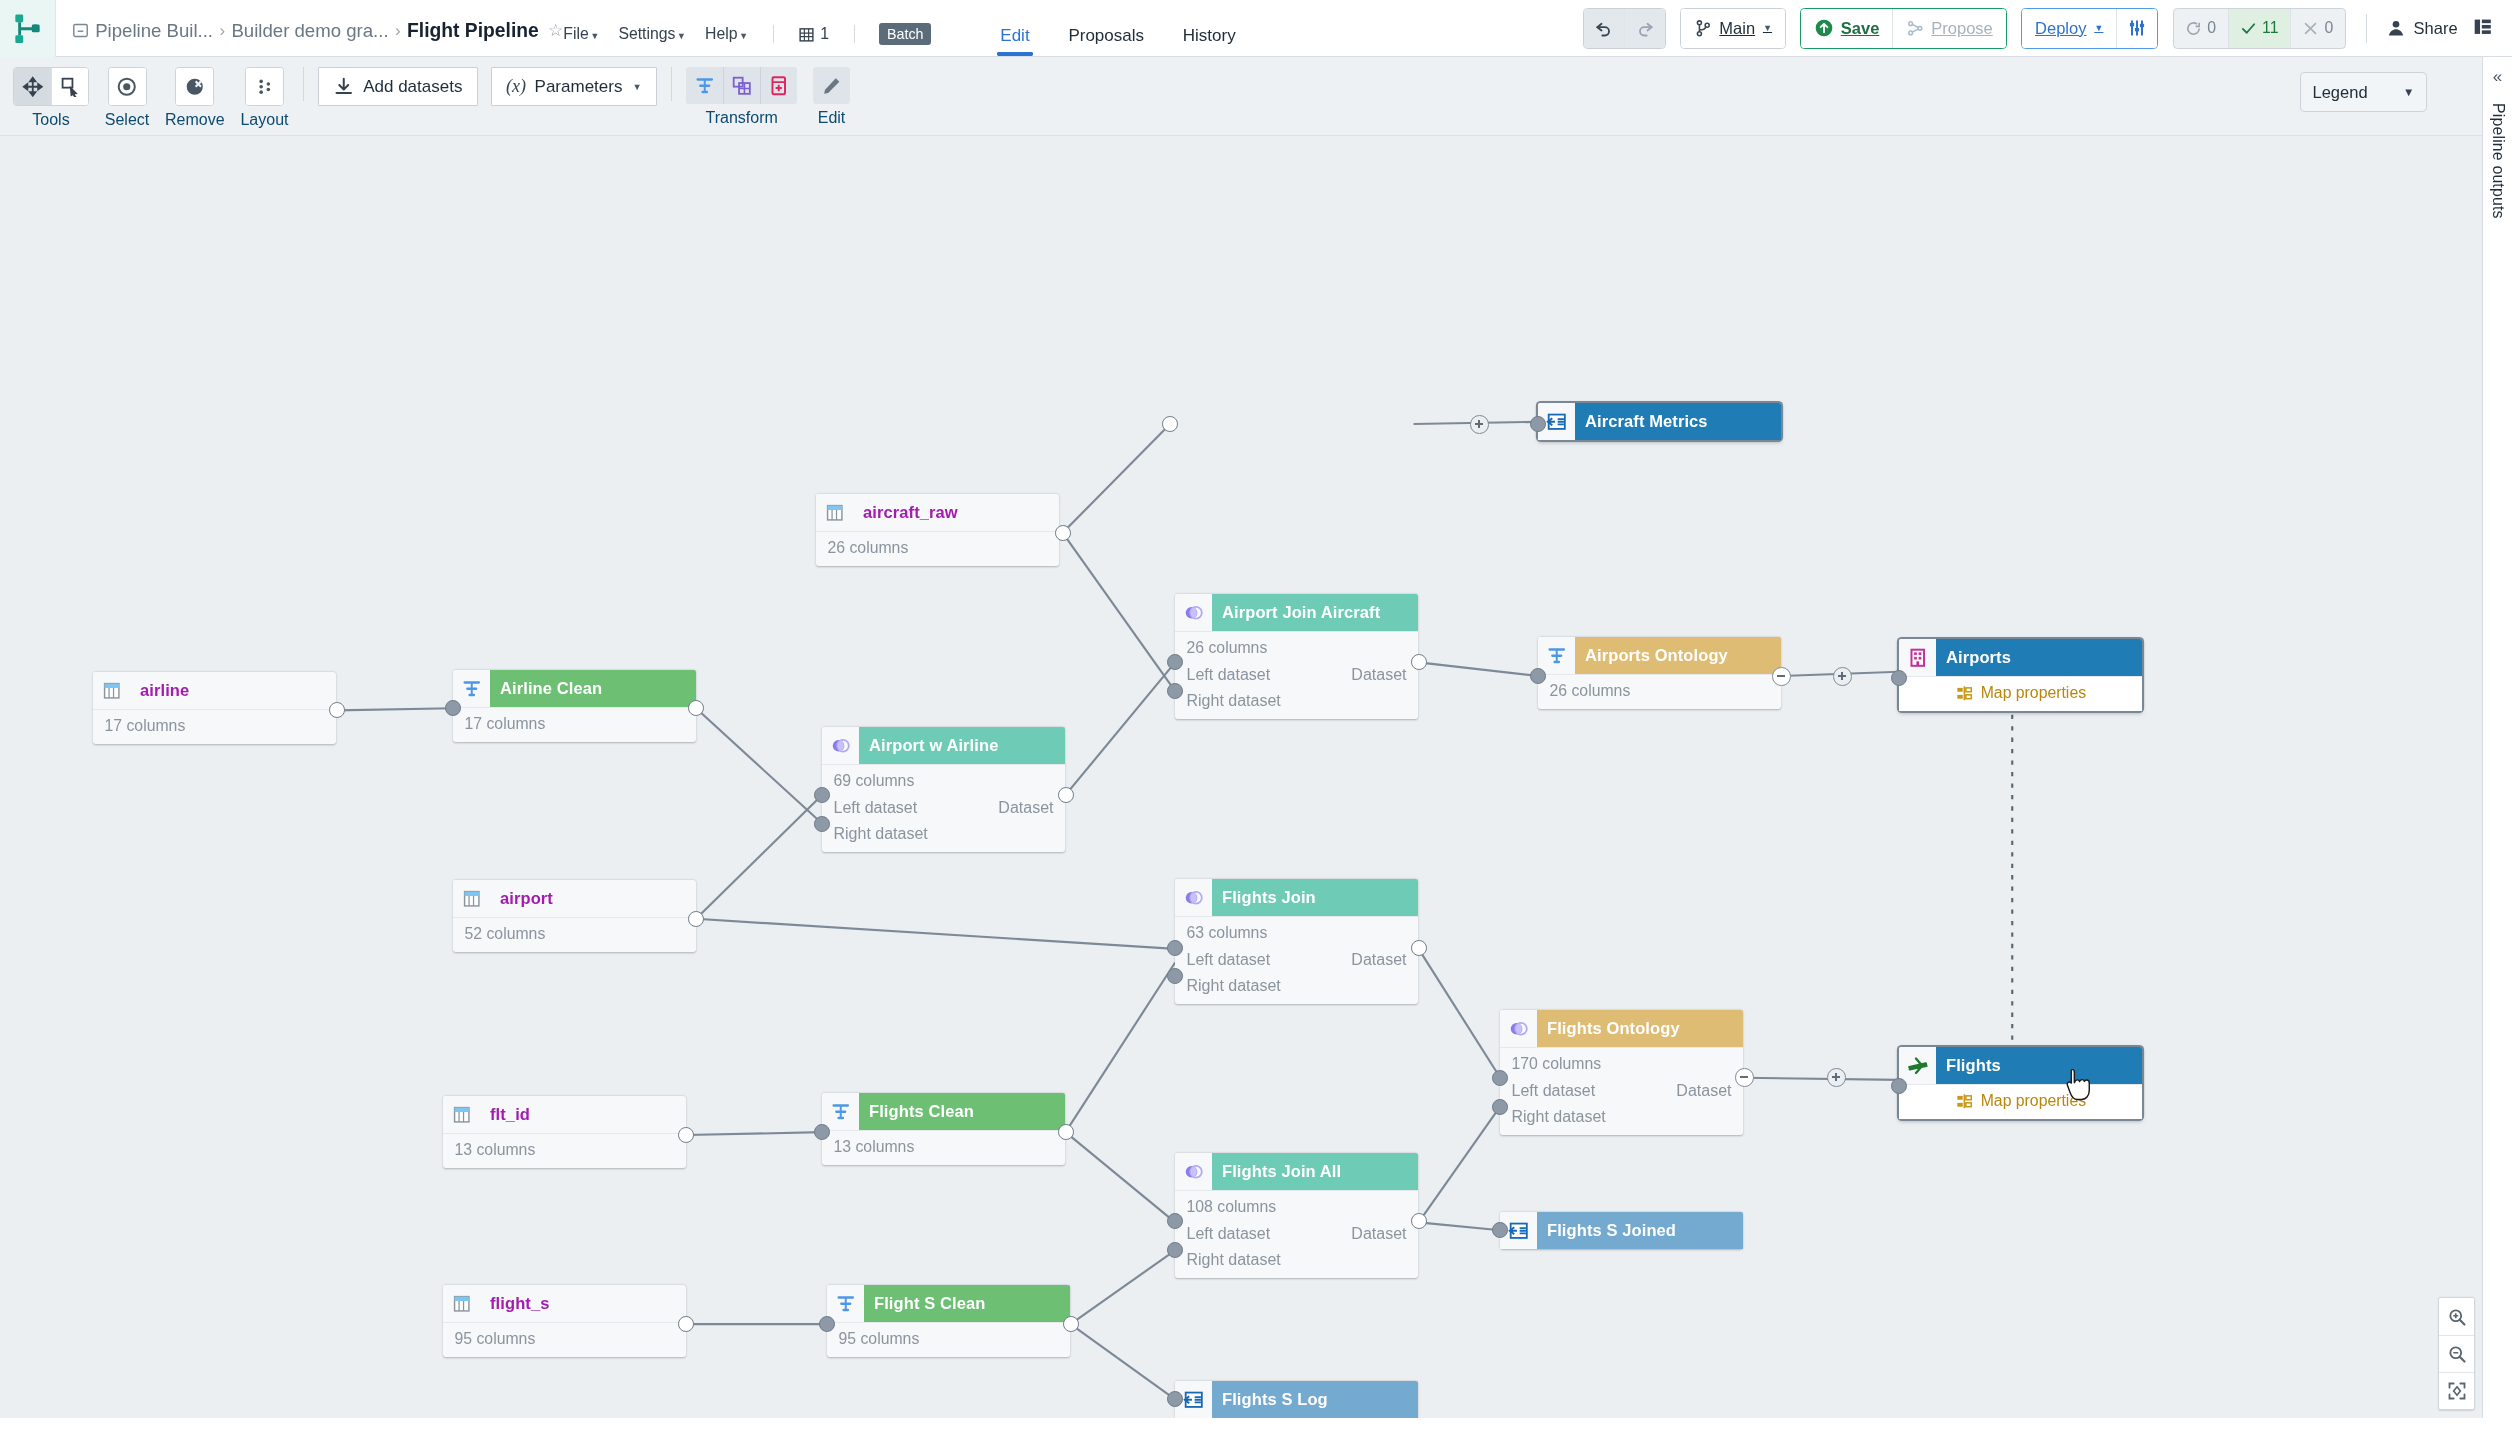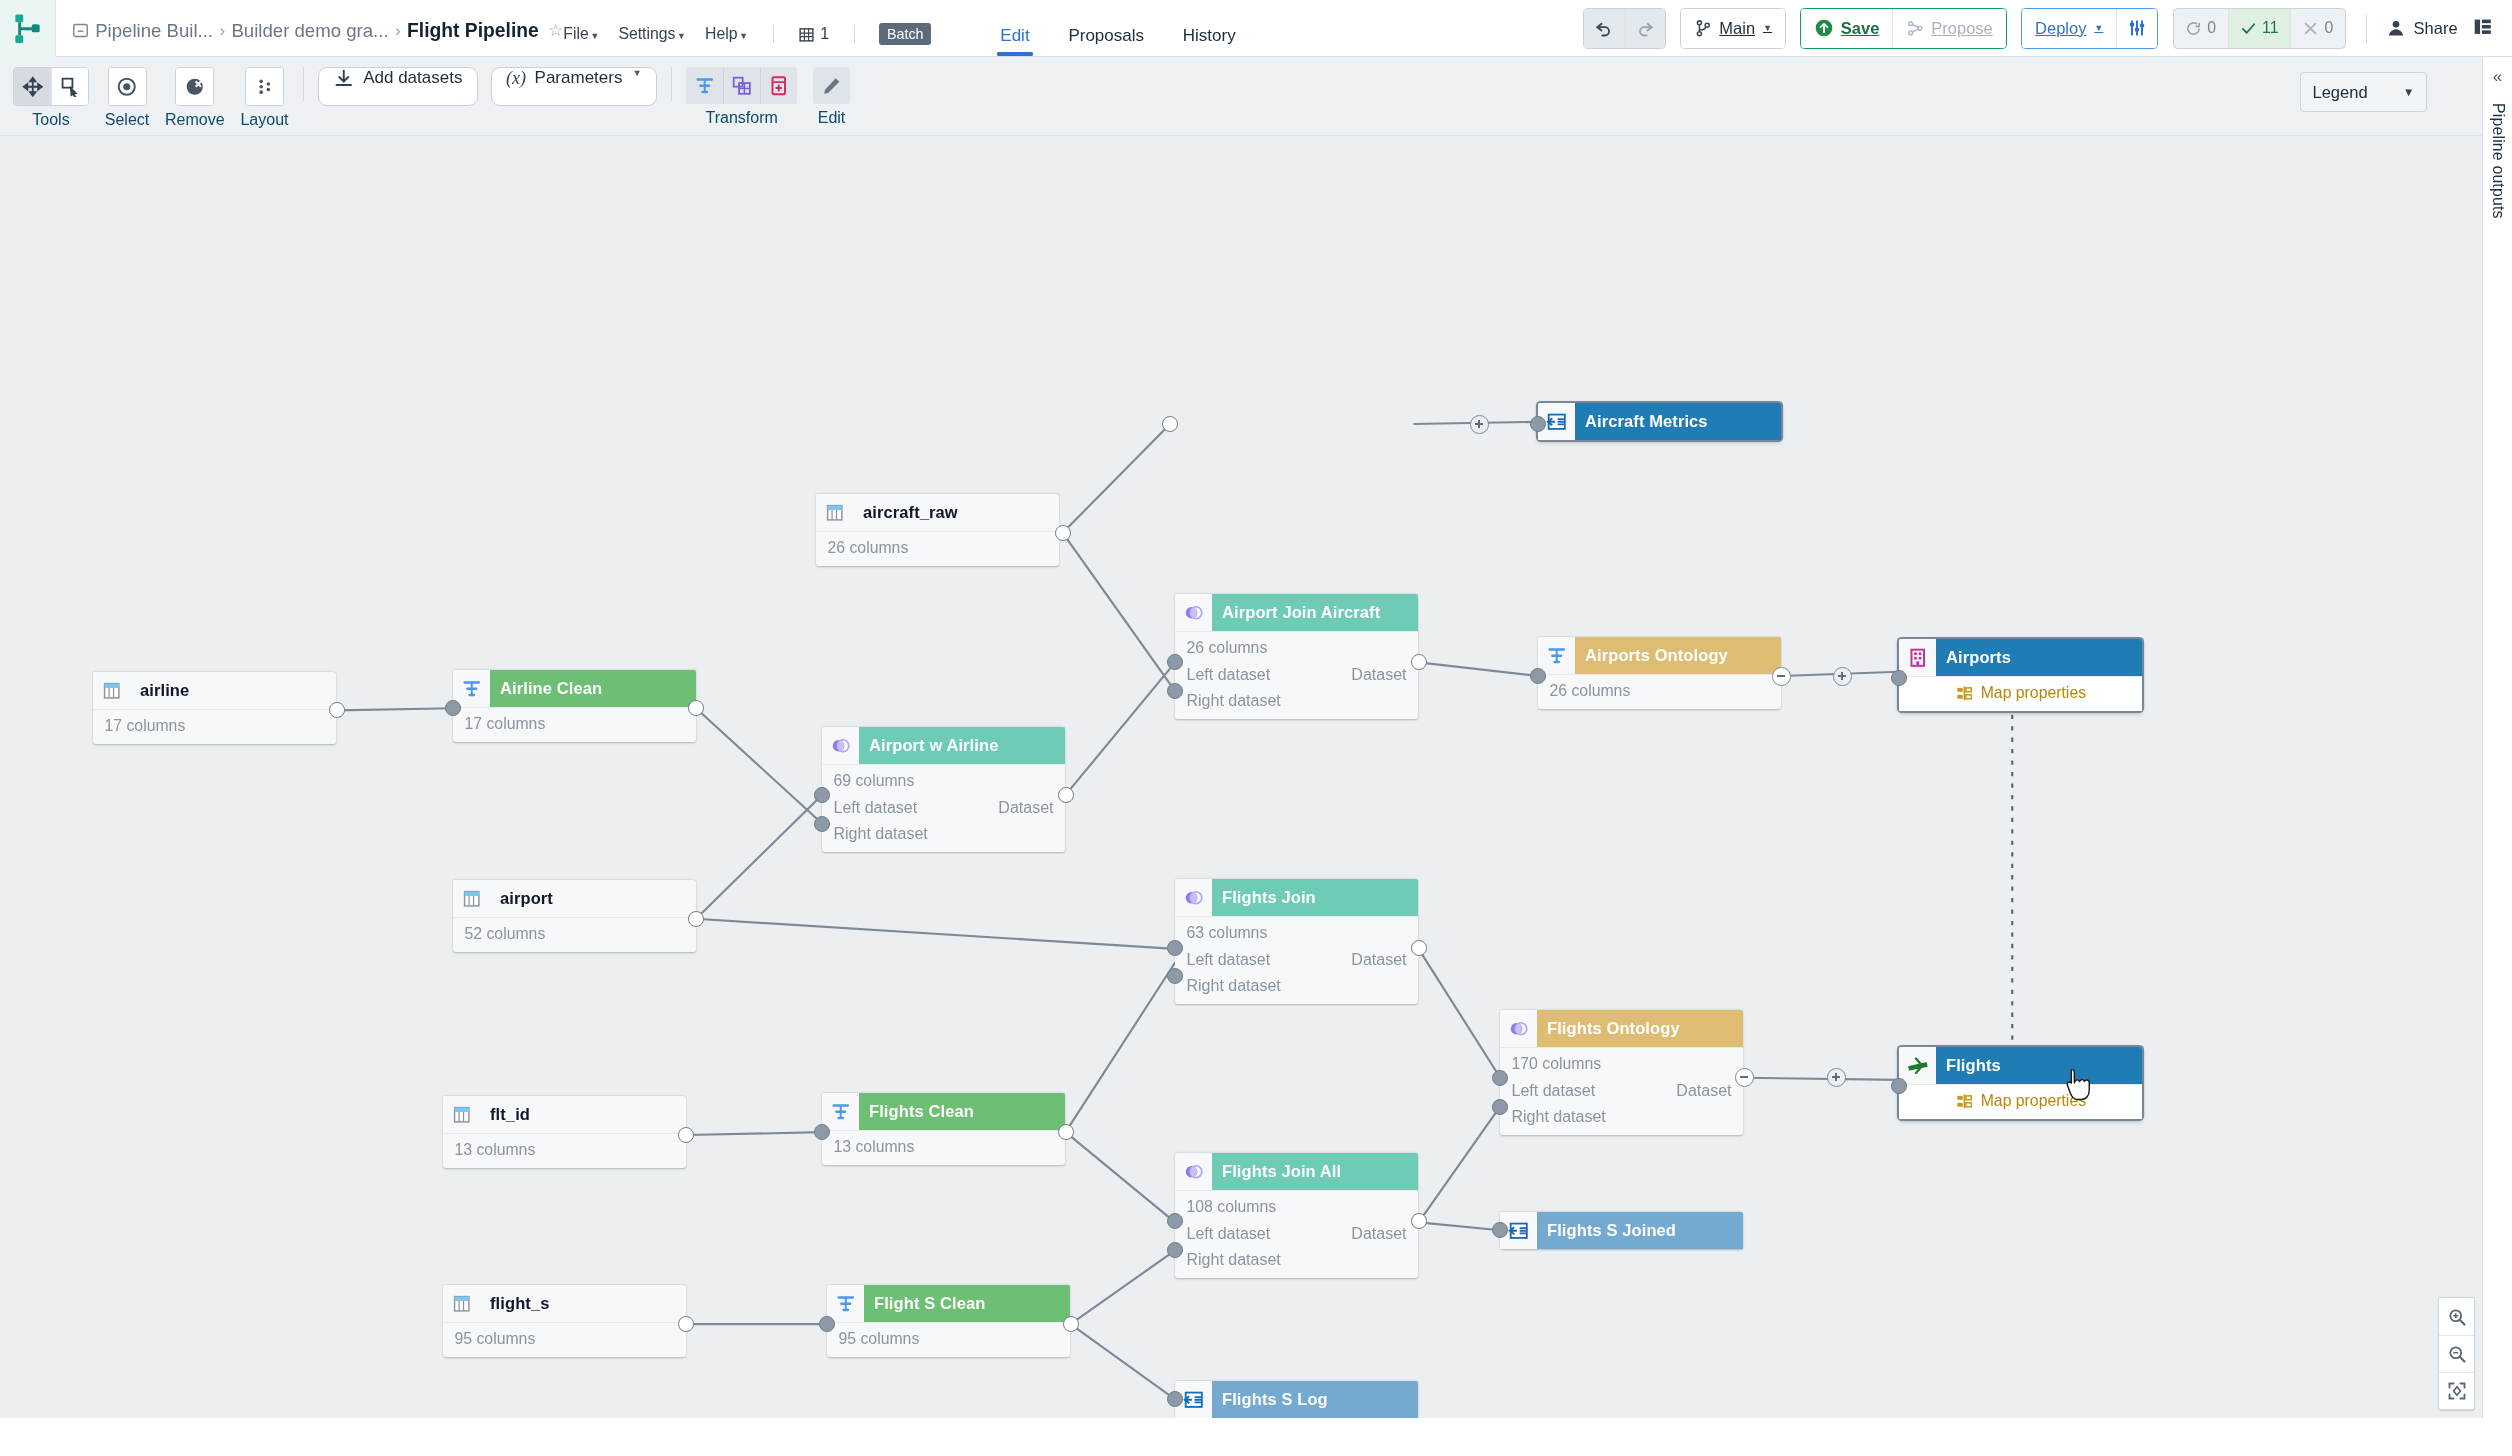--- a/index.html
+++ b/index.html
@@ -79,22 +79,22 @@
   .tbtn {
     width: 37px; height: 37px; display: flex; align-items: center; justify-content: center;
     background: #fff; cursor: default;
   }
   .tbtn + .tbtn { border-left: 0.7px solid #dde2e7; }
   .tbtn.sel { background: #d5dbe1; }
   .tool-label { font-size: 16px; color: #0c4a6e; margin-top: 5px; }
   .tgap { width: 15.8px; }
   .tsep { width: 0.7px; height: 34px; background: #d3d9df; margin: 0 14.3px; align-self: flex-start; }
   .wide-btn {
-    display: flex; align-items: flex-start; gap: 8.6px; height: 39px; padding: 0 14.3px;
-    background: #fff; border: 0.7px solid #c9d0d8; border-radius: 9px; font-size: 17px; color:#1f2d3a;
+    display: flex; align-items: center; gap: 8.6px; height: 39px; padding: 0 14.3px;
+    background: #fff; border: 0.7px solid #c9d0d8; border-radius: 1px; font-size: 17px; color:#1f2d3a;
     cursor: default; white-space: nowrap;
   }
   .flat-group { display:flex; border-radius:3.6px; overflow:hidden; background:#dfe4ea; }
   .fbtn { width:37px; height:37px; display:flex; align-items:center; justify-content:center; background:#dfe4ea; cursor:default;}
   .fbtn + .fbtn { border-left:0.7px solid #ccd3da; }
 
   .legend-btn {
     position:absolute; right: 85px; top: 72px; width: 127px; height: 40px;
     background:#f2f5f7; border:0.7px solid #ccd3da; border-radius:4.3px;
     display:flex; align-items:center; justify-content:space-between; padding: 0 11.5px;
@@ -119,21 +119,21 @@
   }
   .node-head { display: flex; align-items: stretch; height: 37px; border-radius: 2.1px 2.1px 0 0; overflow:hidden;}
   .node-icon {
     width: 37px; min-width:37px; display: flex; align-items: center; justify-content: center;
     background: #f7f8f9;
   }
   .node-title {
     flex: 1; display: flex; align-items: center; padding-left: 10px;
     color: #fff; font-weight: bold; font-size: 16.5px; letter-spacing: 0.1px;
   }
-  .node-title.dark { color:#0f172a; }
+  .node-title.dark { color:#a21caf; }
   .node-body { padding: 7.2px 11.5px 8.6px 11.5px; border-top: 0.7px solid #e6e9ec; }
   .node-cols { font-size: 15.8px; color: #8a949f; }
   .port-row { display: flex; justify-content: space-between; font-size: 16px; color: #8a949f; margin-top: 8.6px; }
   .port-row .l { }
   .port-row .r { }
   .node.selected { box-shadow: 0 0 0 2.1px #7a8794, 0 1.4px 4.3px rgba(16,22,26,.35); }
   .maprow {
     display:flex; align-items:center; justify-content:center; gap:7.2px;
     background:#fff; padding:7.2px 0 8.6px 0; color:#b8860b; font-size:15.8px; border-top:0.7px solid #e6e9ec;
   }

